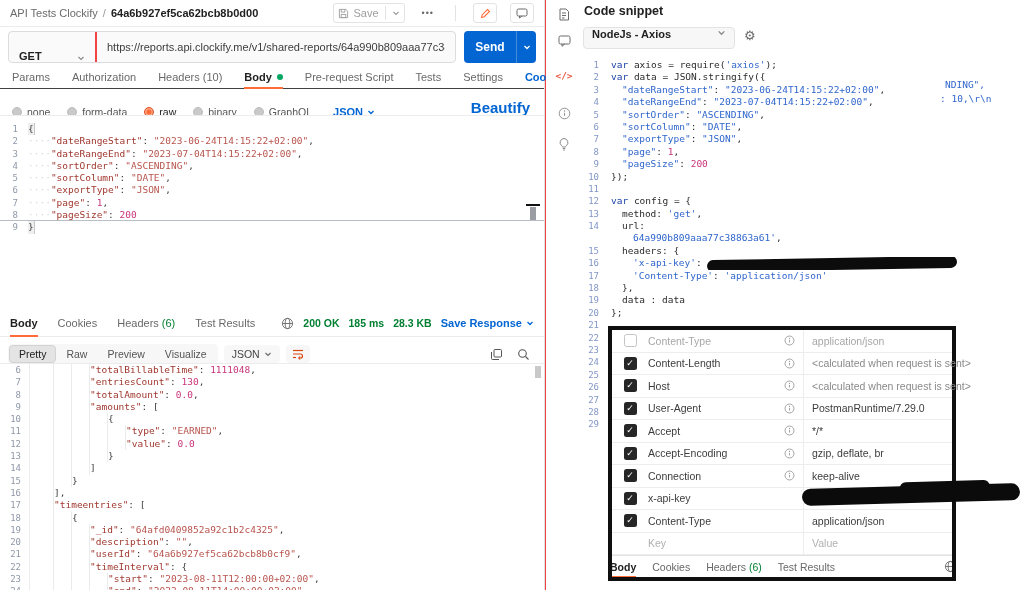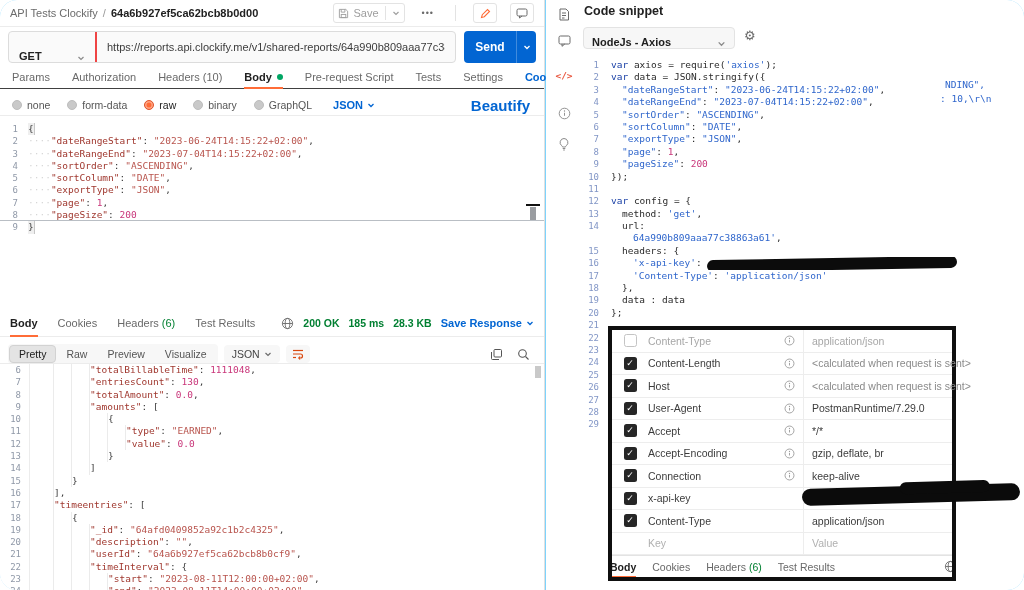--- a/index.html
+++ b/index.html
@@ -1,18 +1,18 @@
 <!DOCTYPE html>
 <html><head>
 <meta charset="utf-8">
 <style>
   * { margin:0; padding:0; box-sizing:border-box; }
   html,body { background:#ffffff; }
   body { font-family:"Liberation Sans", sans-serif; color:#212121; }
-  .app { position:relative; width:1024px; height:590px; background:#7dd3fc; overflow:hidden;border-radius:17px; }
+  .app { position:relative; width:1024px; height:590px; background:#ef4444; overflow:hidden; }
 
   
   .left { position:absolute; left:0; top:0; width:545px; height:590px; border-right:1px solid #e0e0e0; background:#fff; }
 
   .topbar { position:absolute; left:0; top:0; width:100%; height:27px; border-bottom:1px solid #ececec; display:flex; align-items:center; padding:0 10px; }
   .crumb-root { font-size:11px; color:#6b6b6b; }
   .crumb-sep { font-size:11px; color:#9a9a9a; margin:0 5px; }
   .crumb-item { font-size:11px; color:#212121; font-weight:bold; }
   .topbar-right { margin-left:auto; display:flex; align-items:center; gap:13px; }
   .save-btn { display:flex; align-items:center; border:1px solid #e3e3e3; border-radius:3px; height:20px; padding:0 4px; color:#9e9e9e; font-size:11px; gap:4px; background:#fff; }
@@ -30,21 +30,21 @@
   .send-main { flex:1; display:flex; align-items:center; justify-content:center; color:#fff; font-size:12px; font-weight:bold; }
   .send-arrow { width:20px; display:flex; align-items:center; justify-content:center; border-left:1px solid rgba(255,255,255,.25); }
 
   .req-tabs { position:absolute; left:0; top:65px; width:100%; height:24px; display:flex; align-items:center; padding:0 12px; border-bottom:1px solid #404040; }
   .tab { font-size:11px; color:#696969; margin-right:22px; position:relative; height:24px; display:flex; align-items:center; cursor:pointer; white-space:nowrap; }
   .tab.active { color:#212121; font-weight:bold; }
   .tab.active::after { content:""; position:absolute; left:0; right:0; bottom:0; height:2px; background:#ff6c37; }
   .tab .dot { width:6px; height:6px; border-radius:50%; background:#00a664; margin-left:5px; }
   .cookies-link { margin-left:auto; margin-right:2px; font-size:11px; color:#0265d2; font-weight:bold; cursor:pointer; }
 
-  .modes { position:absolute; left:0; top:92px; width:100%; height:26px; display:flex; align-items:center; padding:0 12px; }
+  .modes { position:absolute; left:0; top:99px; width:100%; height:26px; display:flex; padding:0 12px; }
   .mode { display:flex; align-items:center; margin-right:17px; cursor:pointer; }
   .radio { width:10px; height:10px; border-radius:50%; background:#c9c9c9; border:1px solid #bdbdbd; margin-right:5px; }
   .mode.selected .radio { background:#ff6c37; border-color:#e0562e; box-shadow:inset 0 0 0 1.5px rgba(255,255,255,.4); }
   .mode span.lbl { font-size:10.5px; color:#555; }
   .mode.selected span.lbl { color:#212121; }
   .lang-pick { display:flex; align-items:center; gap:4px; cursor:pointer; margin-left:4px; }
   .lang-pick span { font-size:11px; color:#0265d2; font-weight:bold; }
   .beautify { margin-left:auto; margin-right:2px; font-size:15px; color:#0265d2; font-weight:bold; cursor:pointer;padding-left:28px; }
 
   
@@ -90,21 +90,21 @@
   .resp-editor { position:absolute; left:0; top:363px; width:100%; height:227px; border-top:1px solid #ececec; overflow:hidden; background:#fff; }
   .resp-editor .ln { width:30px; padding-right:8px; border-right:1px solid #ececec; margin-right:6px; }
   .resp-editor .line:first-child { margin-top:-2px; }
   .resp-scroll-thumb { position:absolute; right:3px; top:2px; width:6px; height:12px; background:#c9c9c9; }
 
   
   .rp { position:absolute; left:546px; top:0; width:478px; height:590px; background:#fff; }
   .strip-icon { position:absolute; left:8px; width:20px; height:20px; display:flex; align-items:center; justify-content:center; cursor:pointer; }
   .code-glyph { font-family:"DejaVu Sans Mono",monospace; font-size:9.5px; font-weight:bold; color:#e8553d; }
   .rp-title { position:absolute; left:38px; top:4px; font-size:12.5px; font-weight:bold; color:#212121; }
-  .lang-select { position:absolute; left:37px; top:27px; width:152px; height:22px; background:#f7f7f7; border:1px solid #e3e3e3; border-radius:4px; display:flex; align-items:flex-end; justify-content:space-between; padding:0 8px; cursor:pointer; }
+  .lang-select { position:absolute; left:37px; top:27px; width:152px; height:22px; background:#f7f7f7; border:1px solid #e3e3e3; border-radius:4px; display:flex; align-items:flex-start; justify-content:space-between; padding:0 8px; cursor:pointer; }
   .lang-select span { font-size:11px; font-weight:bold; color:#212121; }
   .gear { position:absolute; left:198px; top:29px; font-size:13px; color:#6b6b6b; cursor:pointer; line-height:1; }
   .code-editor { position:absolute; left:30px; top:53px; right:0; bottom:0; padding-top:6px; overflow:hidden; }
   .code-editor .line { height:12.4px; line-height:12.4px; }
   .code-editor .ln { width:35px; padding-right:12px; color:#8296c6; }
   .scribble { display:inline-block; width:250px; height:12px; background:#0c0c0c; border-radius:7px; transform:rotate(-1deg) translateY(1px); }
   .frag { position:absolute; font-family:"DejaVu Sans Mono",monospace; font-size:9.5px; color:#2f66cc; white-space:pre; }
   .frag1 { left:399px; top:79px; }
   .frag2 { left:394px; top:93px; }
 

